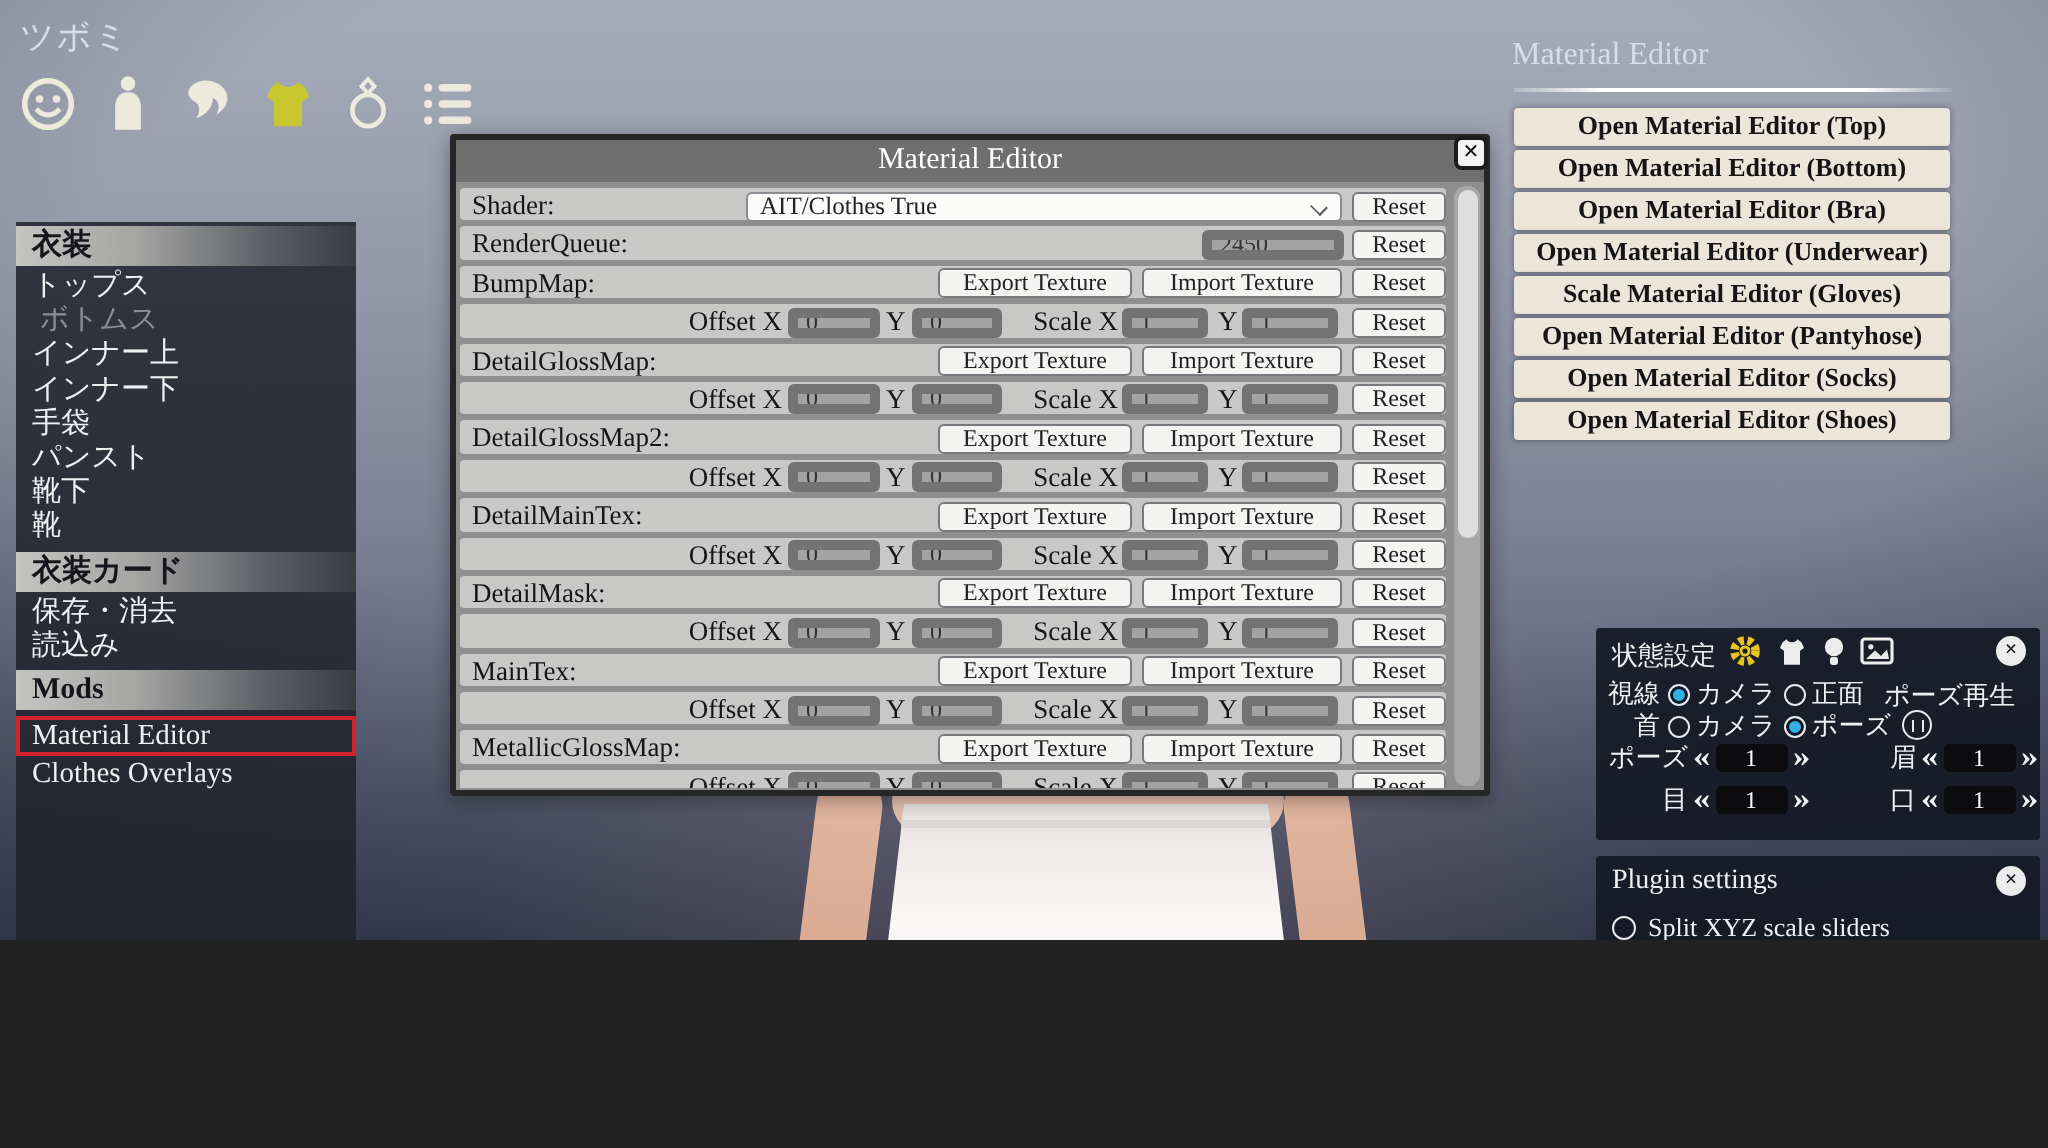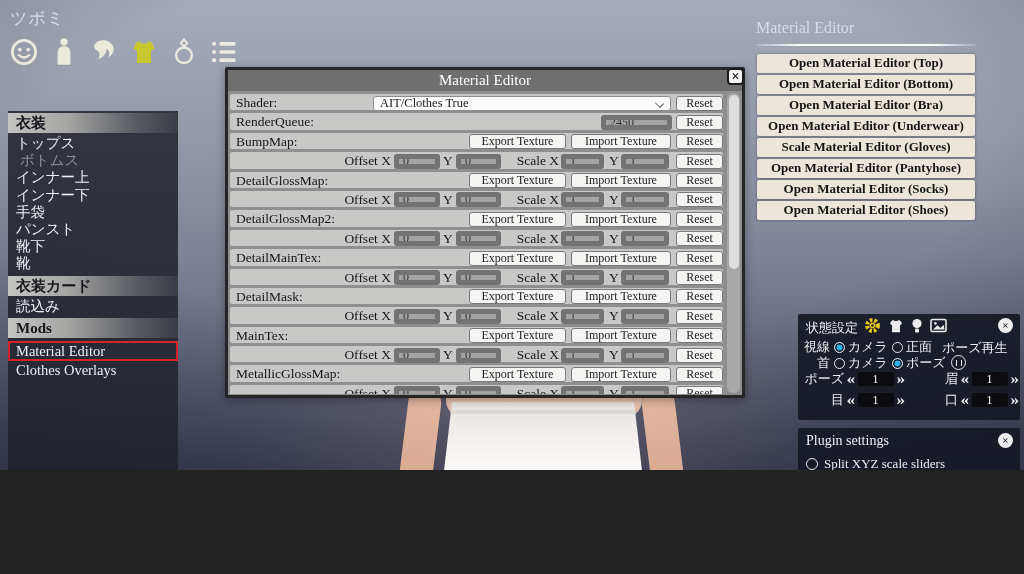--- a/index.html
+++ b/index.html
@@ -157,20 +157,21 @@
         <div class="sitem" data-state="disabled">ボトムス</div>
         <div class="sitem">インナー上</div>
         <div class="sitem">インナー下</div>
         <div class="sitem">手袋</div>
         <div class="sitem">パンスト</div>
         <div class="sitem">靴下</div>
         <div class="sitem">靴</div>
     </div>
     <div class="shead">衣装カード</div>
     <div class="sitems">
+      <div class="sitem">保存・消去</div>
         <div class="sitem">読込み</div>
     </div>
     <div class="shead">Mods</div>
     <div class="sitems">
       <div class="sitem" data-state="highlighted">Material Editor</div>
         <div class="sitem">Clothes Overlays</div>
     </div>
   </div>
 
   <div class="z mewin">

